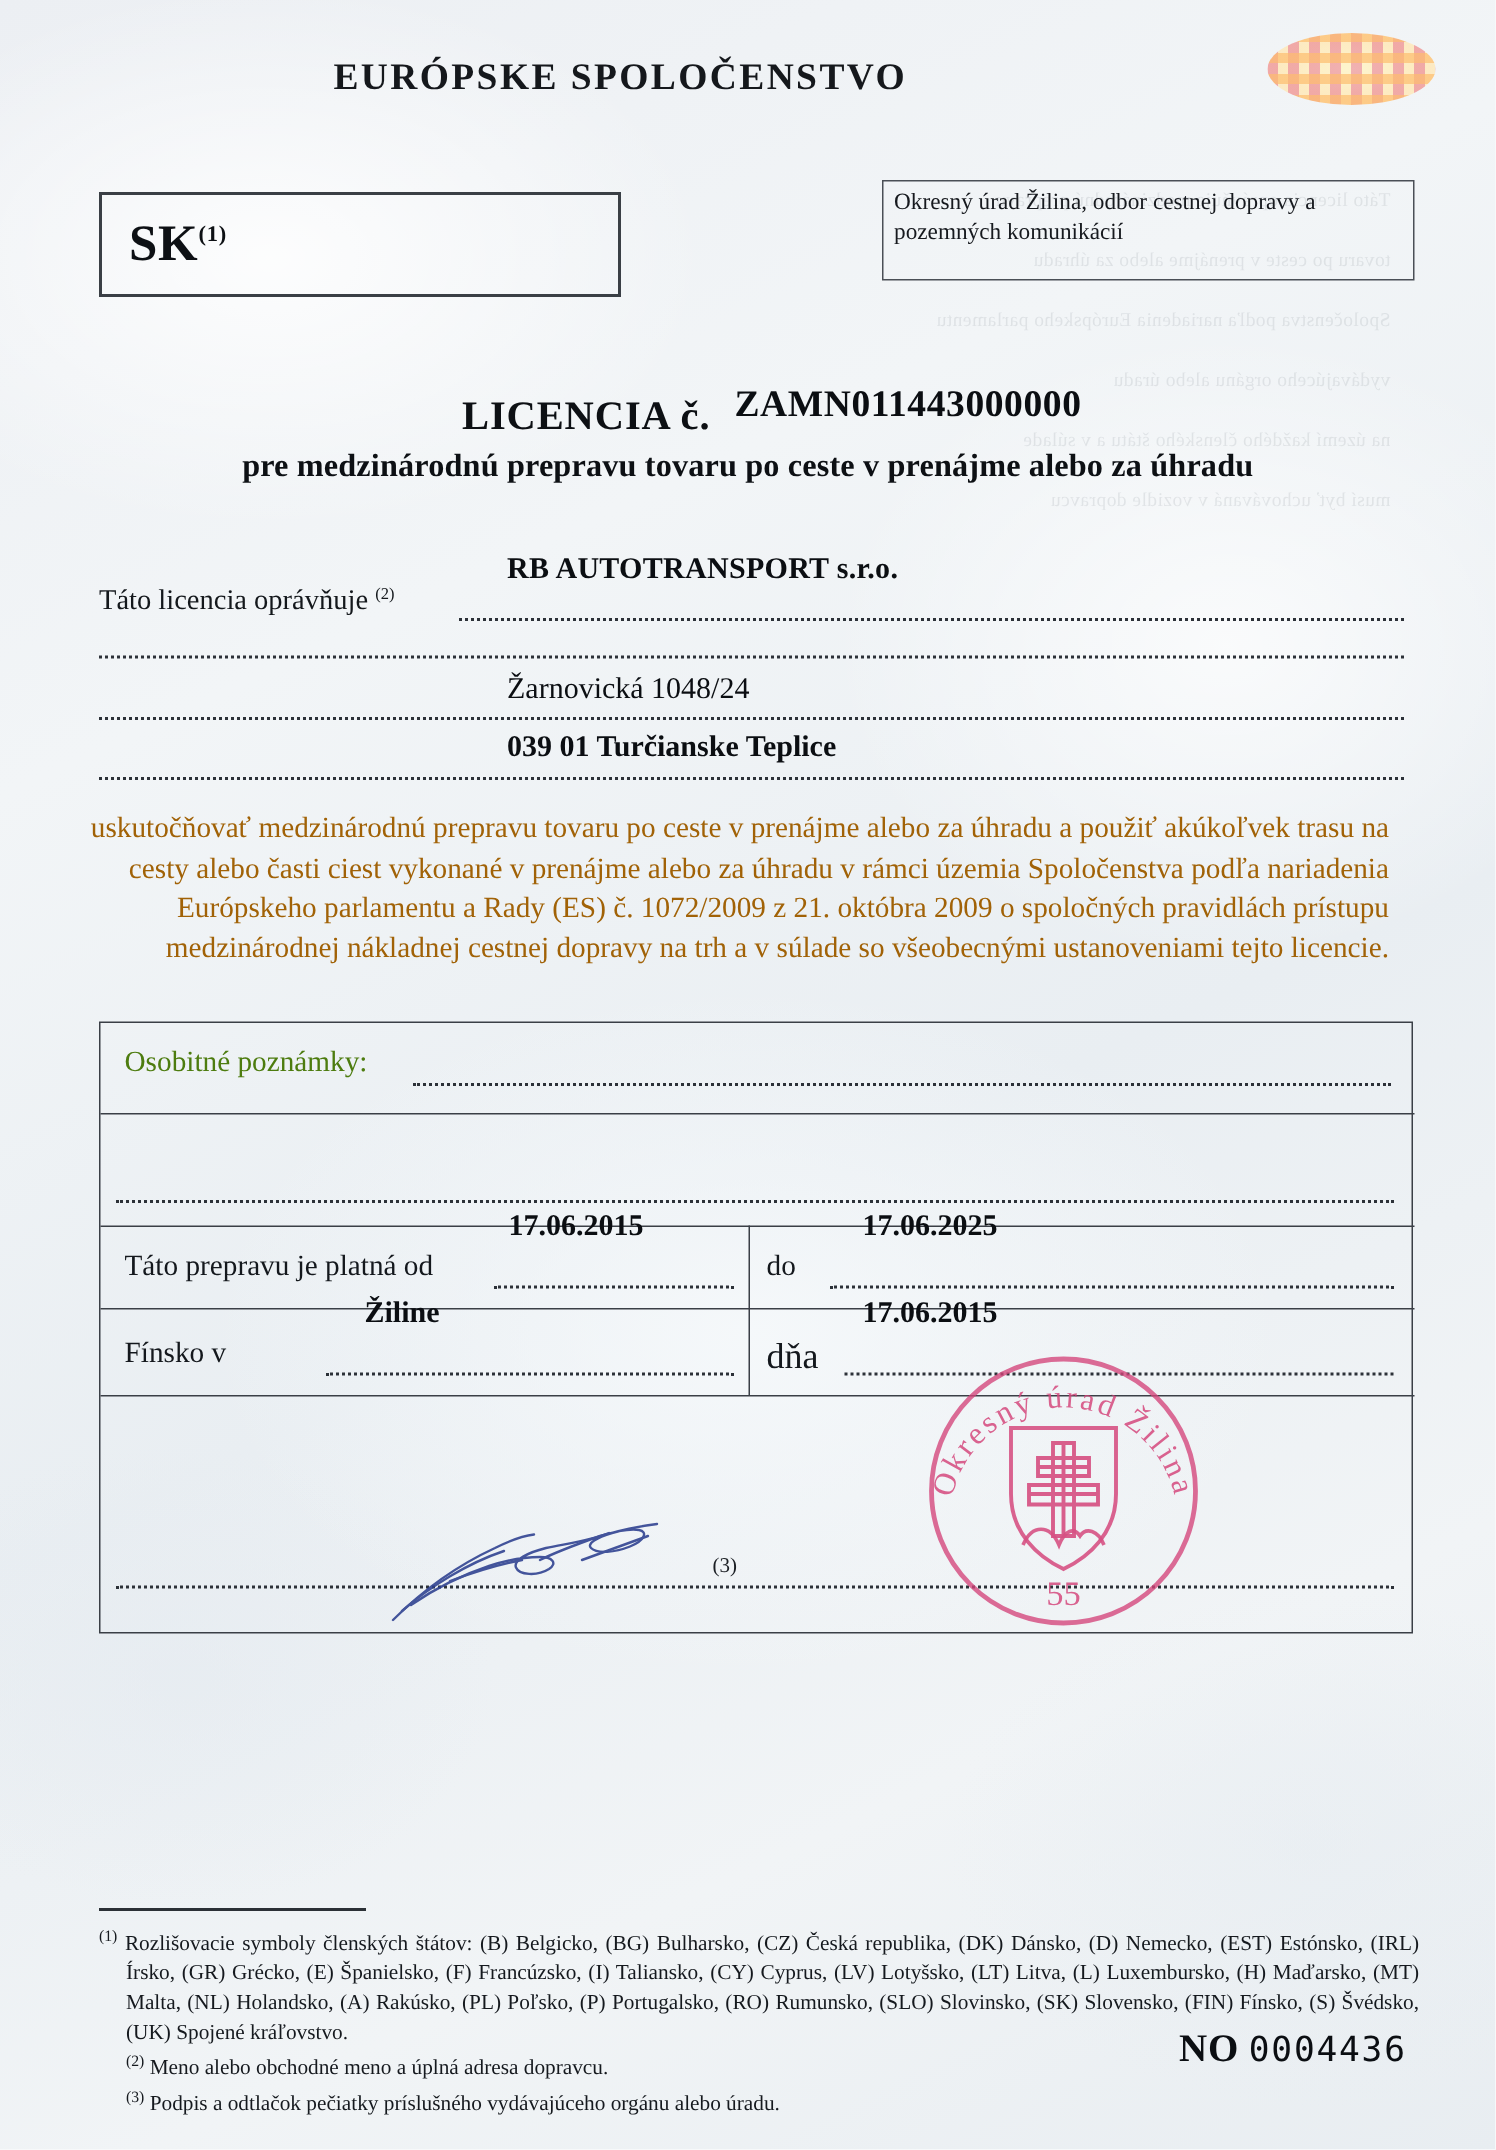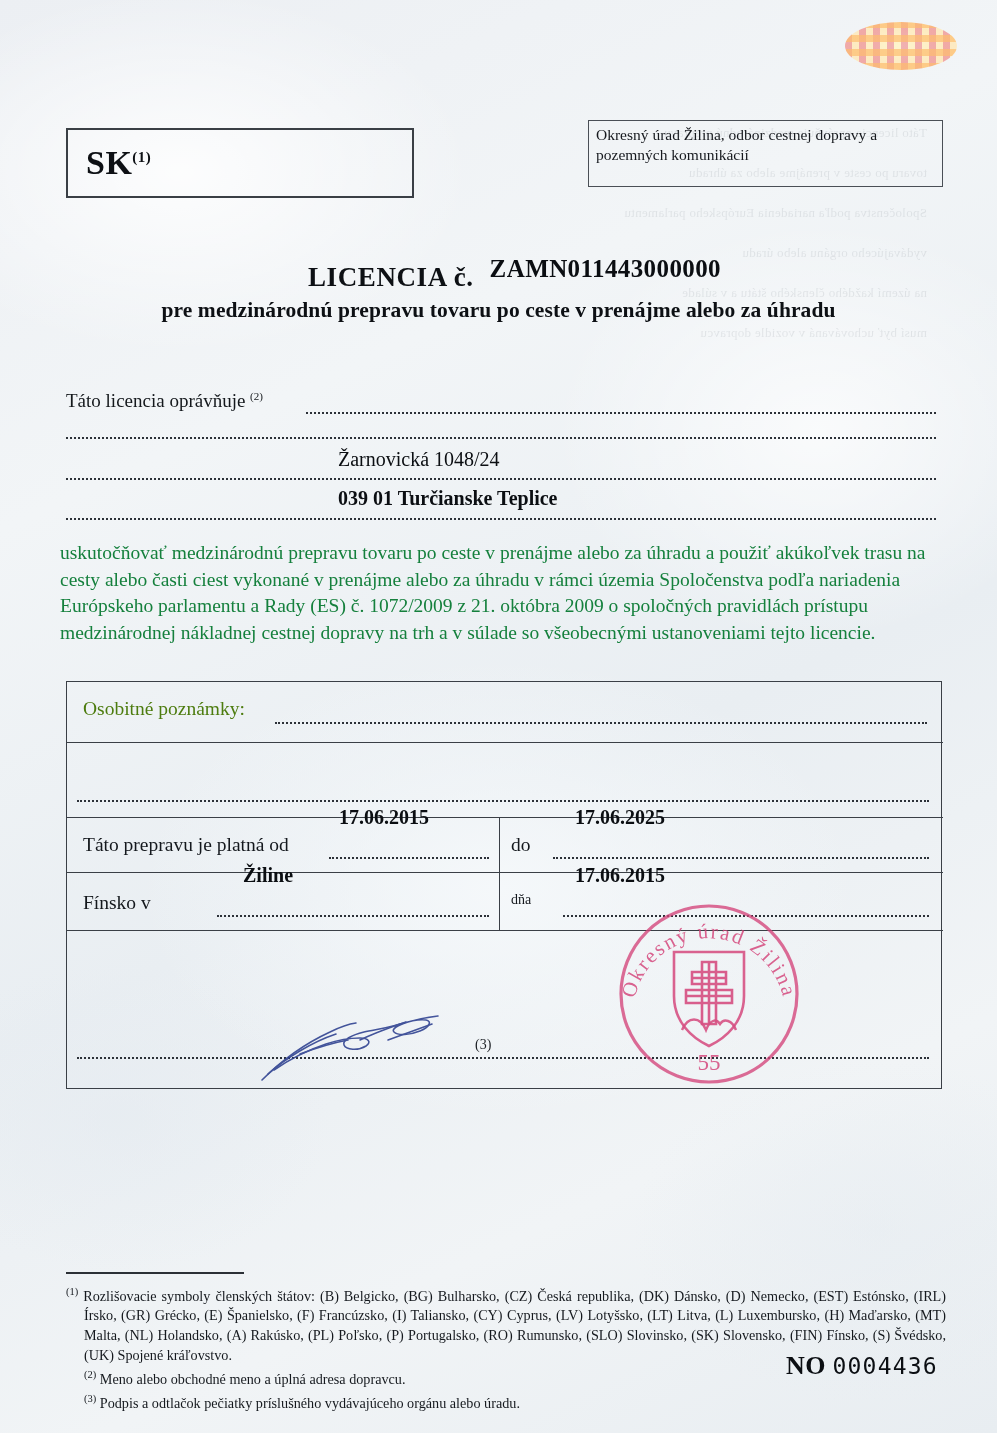--- a/index.html
+++ b/index.html
@@ -174,26 +174,26 @@
     position: absolute;
     left: 338px; top: 487px;
     font-size: 20px; font-weight: bold; color: #0b0e12;
   }
   #holder-line3 { position: absolute; left: 66px; top: 478px; width: 870px; }
   #holder-line4 { position: absolute; left: 66px; top: 518px; width: 870px; }
 
   
   #body-par {
     position: absolute;
-    left: 60px; top: 540px;
+    left: 50px; top: 540px;
     width: 876px;
     font-size: 19.5px;
     line-height: 26.5px;
-    color: #15803d;
-    text-align: left;
+    color: #a16207;
+    text-align: right;
   }
 
   
   #table-box {
     position: absolute;
     left: 66px; top: 681px;
     width: 876px; height: 408px;
     border: 1.8px solid #3a3f46;
     box-sizing: border-box;
   }
@@ -253,21 +253,21 @@
   }
   #issued-place {
     position: absolute;
     left: 176px; top: 182px;
     font-size: 20px; font-weight: bold; color: #0b0e12;
   }
   #issued-place-dots { position: absolute; left: 150px; top: 233px; width: 272px; }
   #dna-label {
     position: absolute;
     left: 444px; top: 210px;
-    font-size: 14px; color: #14181d; text-align: right;
+    font-size: 24px; color: #14181d; text-align: right;
   }
   #issued-date {
     position: absolute;
     left: 508px; top: 182px;
     font-size: 20px; font-weight: bold; color: #0b0e12;
   }
   #issued-date-dots { position: absolute; left: 496px; top: 233px; width: 366px; }
 
   #sign-dots { position: absolute; left: 10px; top: 375px; width: 852px; }
   #sign-marker {
@@ -335,36 +335,38 @@
     <div>Táto licencia oprávňuje medzinárodnú prepravu</div>
     <div>tovaru po ceste v prenájme alebo za úhradu</div>
     <div>Spoločenstva podľa nariadenia Európskeho parlamentu</div>
     <div>vydávajúceho orgánu alebo úradu</div>
     <div>na území každého členského štátu a v súlade</div>
     <div>musí byť uchovávaná v vozidle dopravcu</div>
   </div>
 
   <div class="layer">
 
+    <div id="hdr-title">EURÓPSKE SPOLOČENSTVO</div>
     <div id="emblem"></div>
 
     <div id="sk-box">
       <div id="sk-label"><span>SK</span><sup>(1)</sup></div>
     </div>
 
     <div id="authority-box">
       <div id="authority-text">Okresný úrad Žilina, odbor cestnej dopravy a pozemných komunikácií</div>
     </div>
 
     <div id="licencia-row">
       <span id="licencia-label">LICENCIA č.</span><span id="licencia-number">ZAMN011443000000</span>
     </div>
     <div id="subtitle">pre medzinárodnú prepravu tovaru po ceste v prenájme alebo za úhradu</div>
 
     <div id="holder-label"><span>Táto licencia oprávňuje</span> <sup>(2)</sup></div>
+    <div id="holder-name">RB AUTOTRANSPORT s.r.o.</div>
     <div id="holder-line1" class="dotline"></div>
     <div id="holder-street">Žarnovická 1048/24</div>
     <div id="holder-line2" class="dotline"></div>
     <div id="holder-city">039 01 Turčianske Teplice</div>
     <div id="holder-line3" class="dotline"></div>
     <div id="holder-line4" class="dotline"></div>
 
     <div id="body-par">uskutočňovať medzinárodnú prepravu tovaru po ceste v prenájme alebo za úhradu a použiť akúkoľvek trasu na cesty alebo časti ciest vykonané v prenájme alebo za úhradu v rámci územia Spoločenstva podľa nariadenia Európskeho parlamentu a Rady (ES) č. 1072/2009 z 21. októbra 2009 o spoločných pravidlách prístupu medzinárodnej nákladnej cestnej dopravy na trh a v súlade so všeobecnými ustanoveniami tejto licencie.</div>
 
     <div id="table-box">

